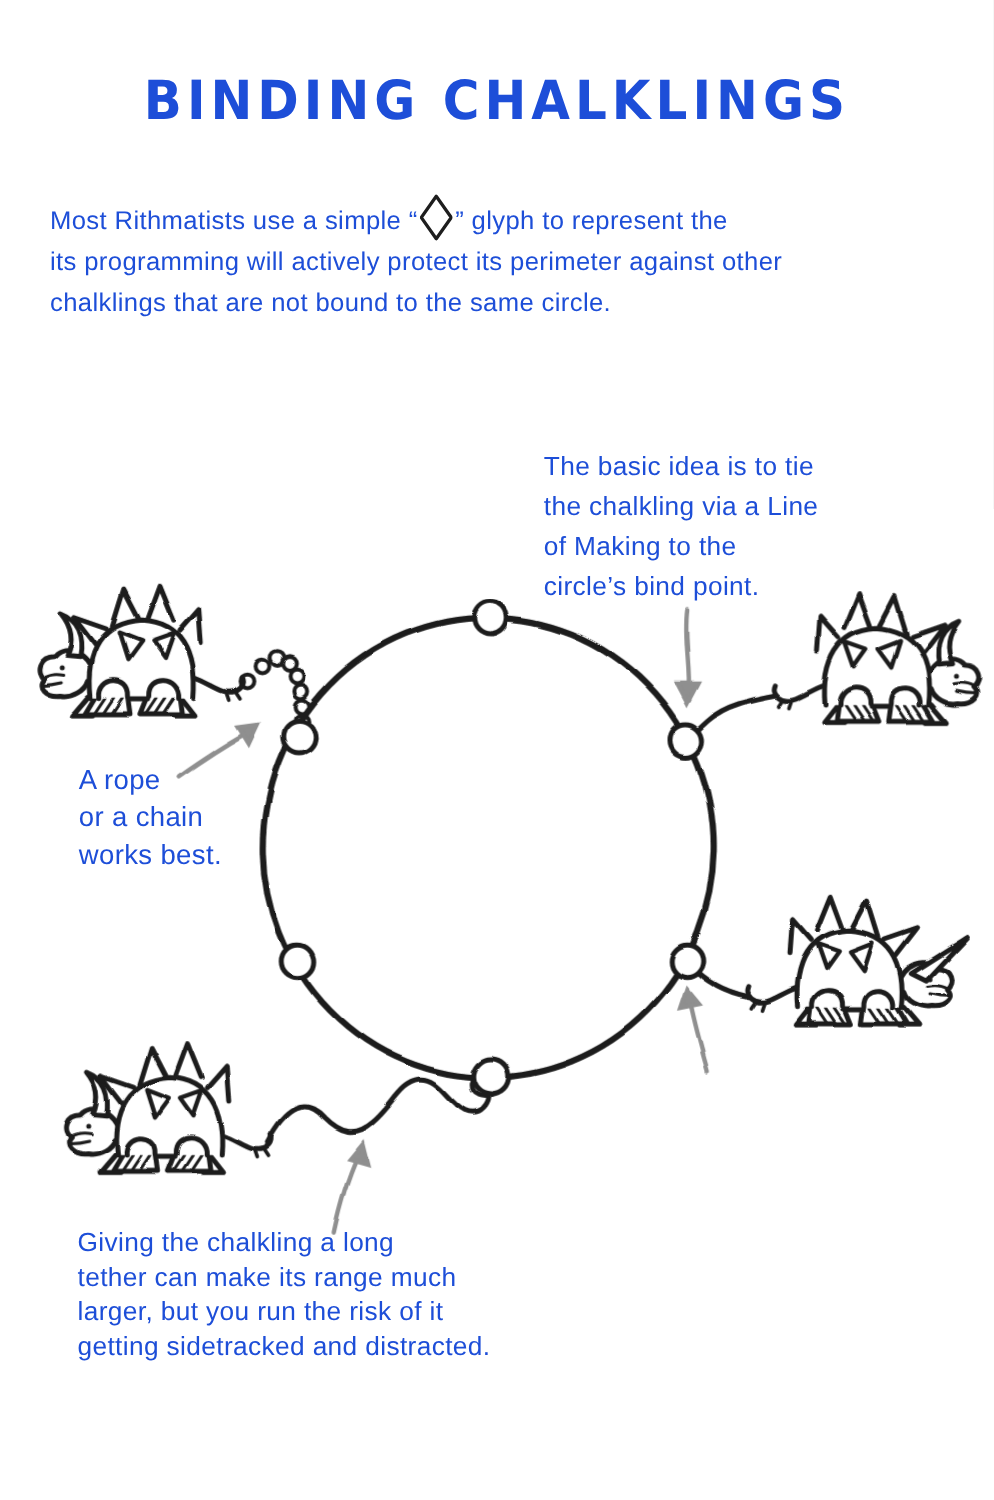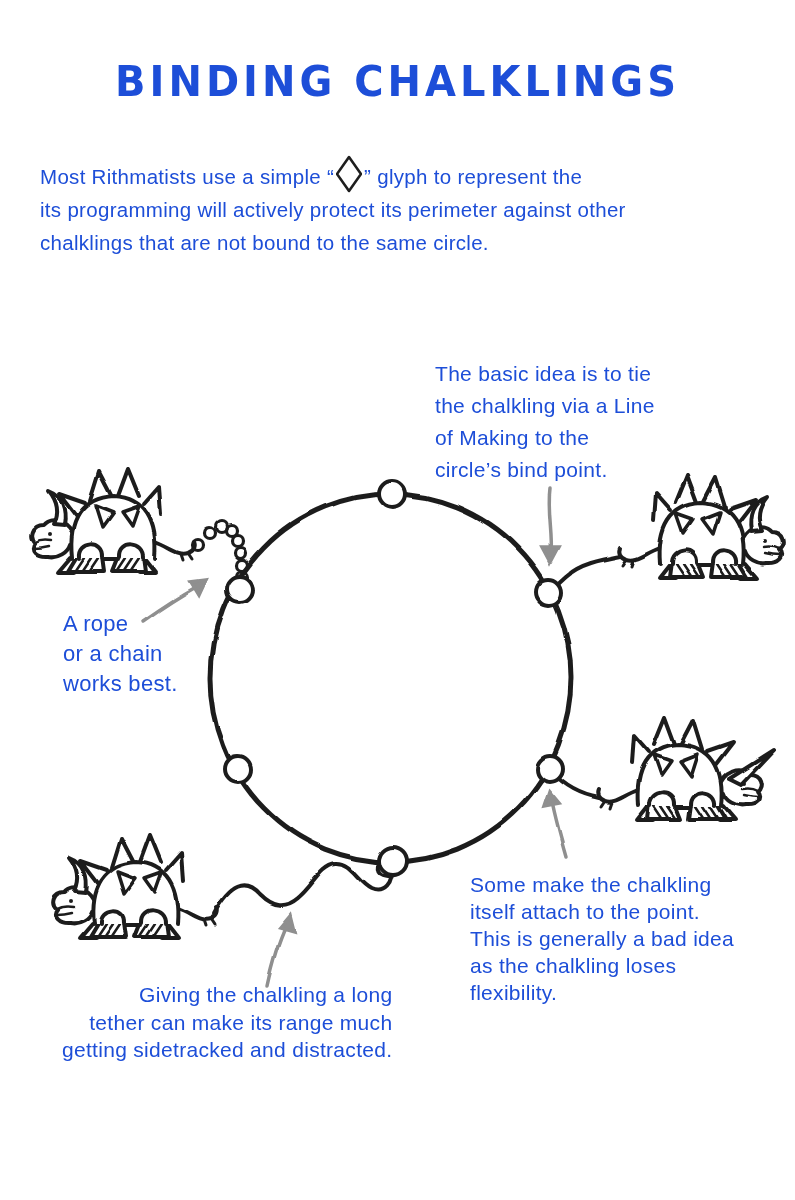--- a/index.html
+++ b/index.html
@@ -16,21 +16,21 @@
   }
   .intro{position:absolute;left:40px;top:160px;width:730px;font-size:20.5px;letter-spacing:.3px;}
   .intro .line{height:33px;line-height:33px;white-space:nowrap;}
   .intro .line.first{display:flex;align-items:flex-end;}
   .glyph-diamond{display:inline-block;margin:0 2px;}
   .note{position:absolute;font-size:21px;letter-spacing:.3px;}
   .note .line{white-space:nowrap;}
   .note-bindpoint{left:423px;top:358px;line-height:32px;margin-left:12px;}
   .note-rope{left:63px;top:597px;line-height:30px;font-size:22px;margin-top:12px;}
   .note-attach{left:470px;top:871px;line-height:27px;}
-  .note-tether{left:62px;top:981px;line-height:27.5px;text-align:right;}
+  .note-tether{left:62px;top:981px;line-height:27.5px;}
   svg.diagram{position:absolute;left:0;top:0;}
   .ink{stroke:#1e1e1e;stroke-width:4;fill:none;stroke-linecap:round;stroke-linejoin:round;}
 </style>
 </head>
 <body>
 
 <div class="page">
 
   <svg class="diagram" width="795" height="1200" viewBox="0 0 795 1200" xmlns="http://www.w3.org/2000/svg" xmlns:xlink="http://www.w3.org/1999/xlink">
     <defs>
@@ -157,27 +157,21 @@
     <div class="line">of Making to the</div>
     <div class="line">circle’s bind point.</div>
   </div>
 
   <div class="note note-rope">
     <div class="line">A rope</div>
     <div class="line">or a chain</div>
     <div class="line">works best.</div>
   </div>
 
-  <div class="note note-attach">
-    <div class="line">Some make the chalkling</div>
-    <div class="line">itself attach to the point.</div>
-    <div class="line">This is generally a bad idea</div>
-    <div class="line">as the chalkling loses</div>
-    <div class="line">flexibility.</div>
-  </div>
 
   <div class="note note-tether">
     <div class="line">Giving the chalkling a long</div>
     <div class="line">tether can make its range much</div>
+    <div class="line">larger, but you run the risk of it</div>
     <div class="line">getting sidetracked and distracted.</div>
   </div>
 
 </div>
 
 </body></html>

